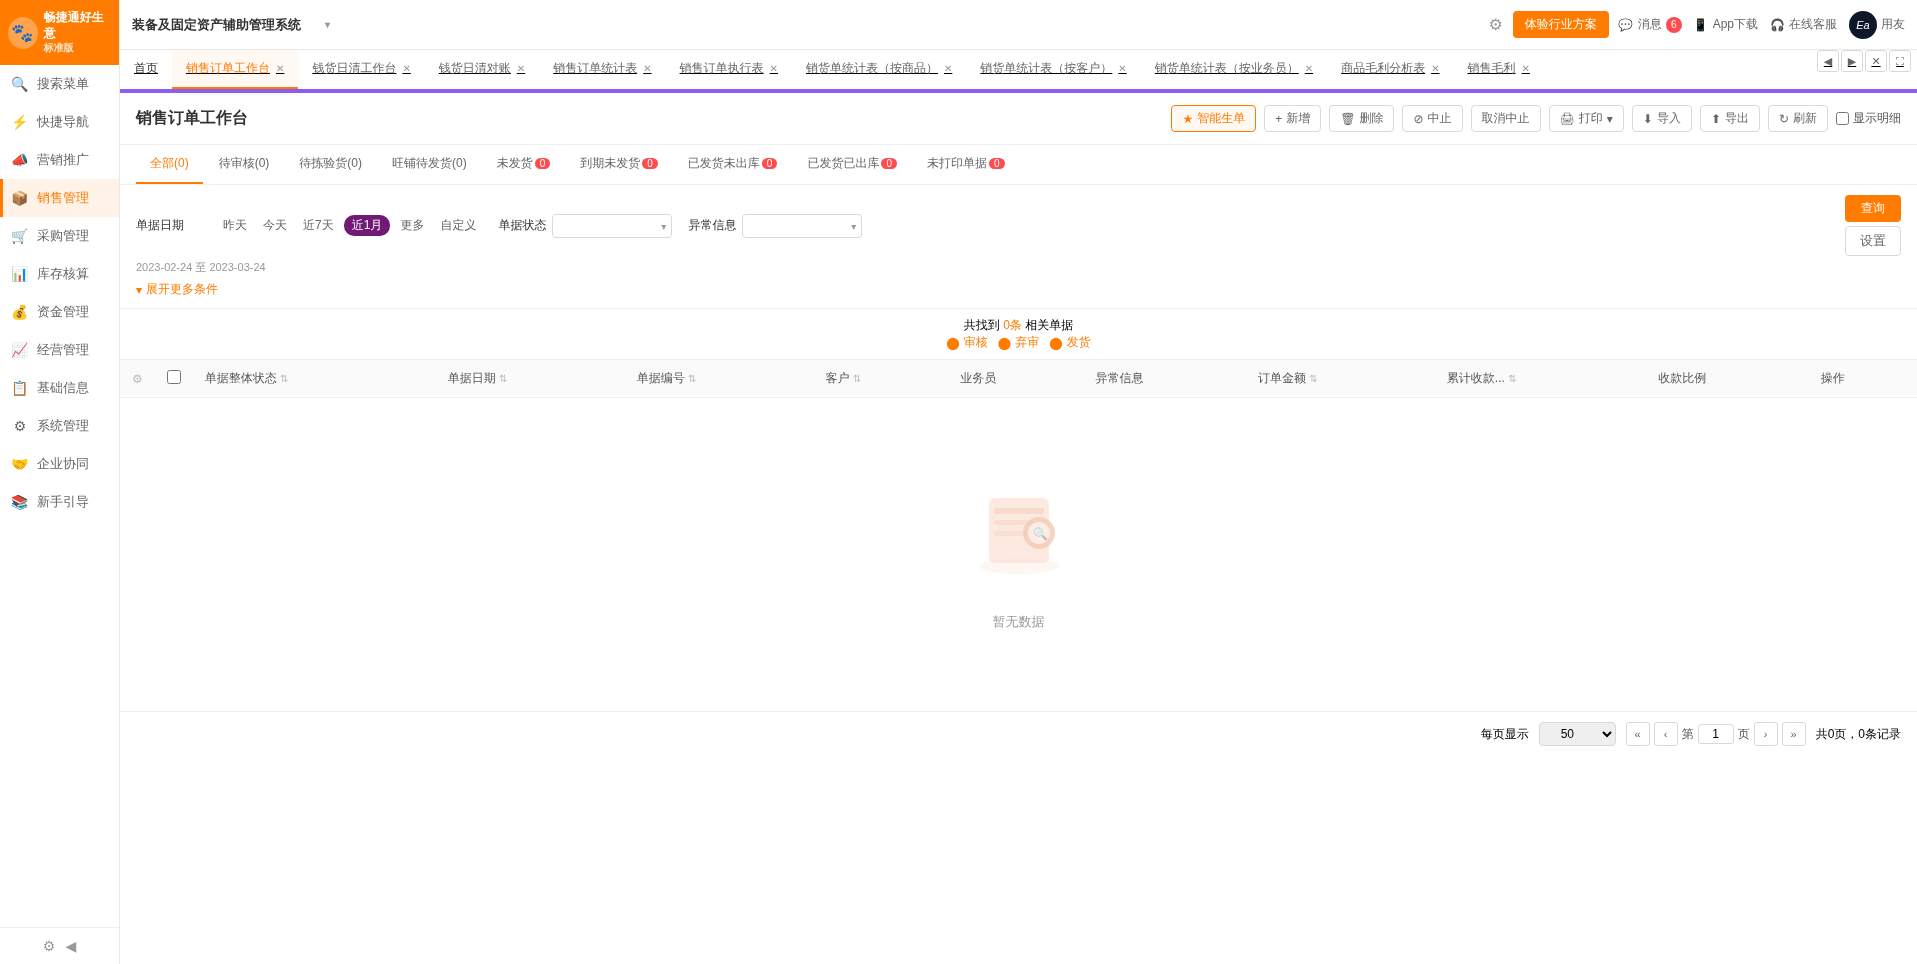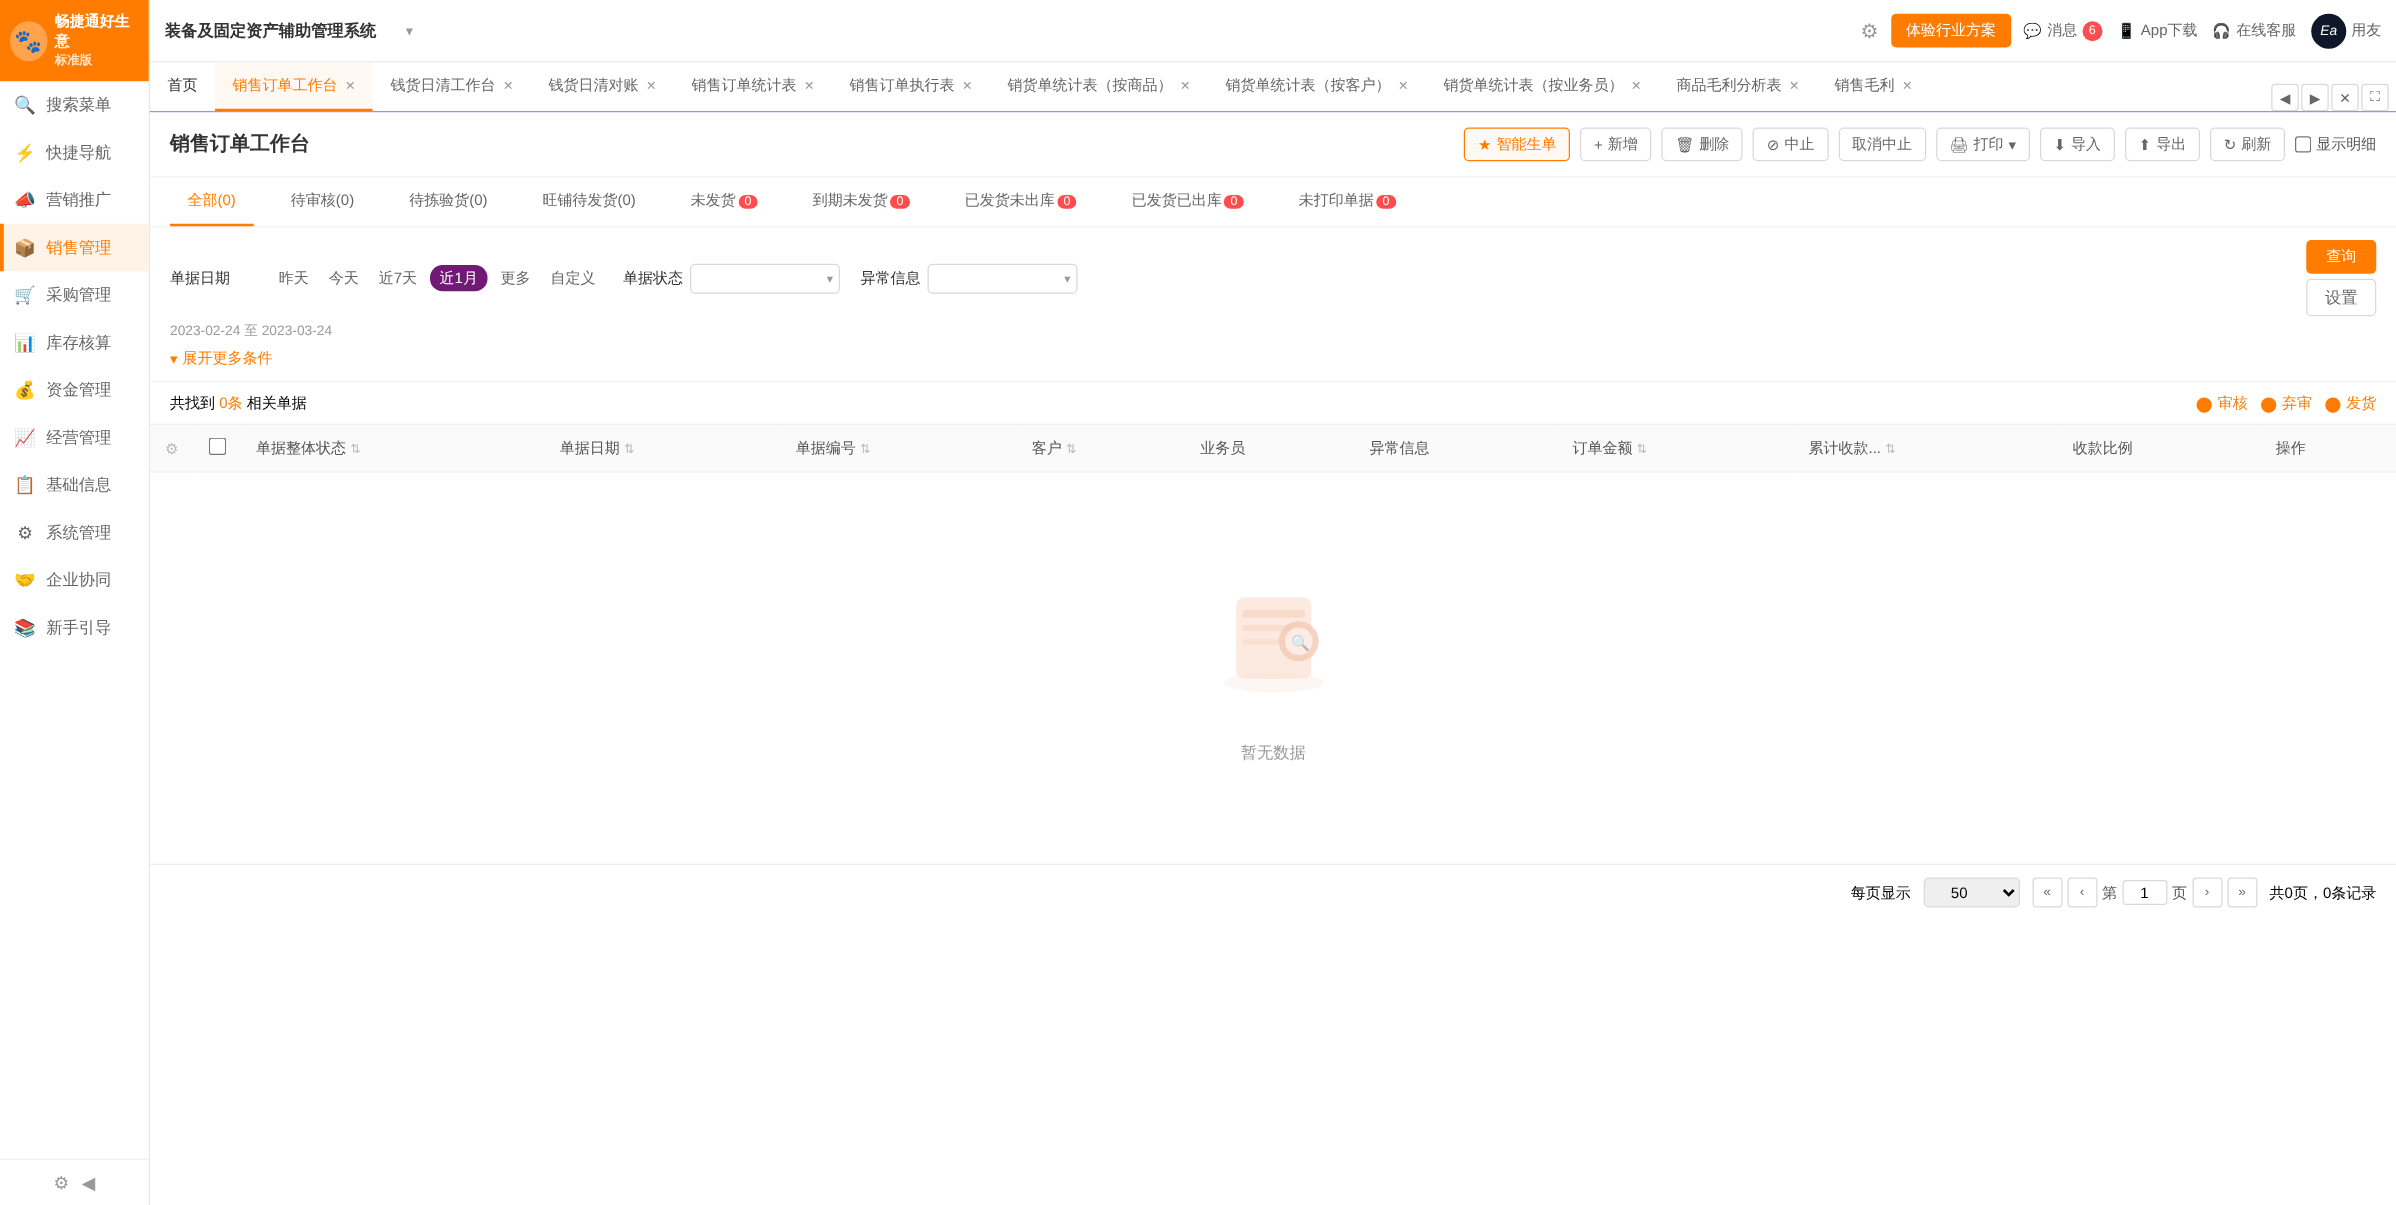--- a/index.html
+++ b/index.html
@@ -25,41 +25,41 @@
     .topbar-title { font-size: 13px; color: #333; font-weight: 700; flex: 1; display: flex; align-items: center; gap: 24px; }
     .topbar-title-arrow { color: #999; font-size: 10px; }
     .topbar-btn { background: #ff7c00; color: white; border: none; border-radius: 4px; padding: 5px 12px; font-size: 12px; cursor: pointer; }
     .topbar-settings { color: #999; font-size: 16px; cursor: pointer; }
     .topbar-right { display: flex; align-items: center; gap: 12px; margin-left: auto; }
     .topbar-right-item { display: flex; align-items: center; gap: 4px; color: #666; font-size: 12px; cursor: pointer; }
     .badge { background: #ff4d4f; color: white; border-radius: 50%; width: 16px; height: 16px; font-size: 10px; display: flex; align-items: center; justify-content: center; }
     .user-avatar { width: 28px; height: 28px; background: #0f172a; border-radius: 50%; display: flex; align-items: center; justify-content: center; color: white; font-size: 11px; font-style: italic; }
 
     
-    .tabbar { background: #fff; border-bottom: 1px solid #8b5cf6; display: flex; align-items: flex-end; overflow: hidden; }
+    .tabbar { background: #fff; border-bottom: 4px solid #8b5cf6; display: flex; align-items: flex-start; overflow: hidden; text-decoration: underline; }
     .tab { padding: 10px 14px; font-size: 12px; color: #666; cursor: pointer; border-bottom: 2px solid transparent; white-space: nowrap; display: flex; align-items: center; gap: 4px; flex-shrink: 0; }
     .tab.active { color: #ff7c00; border-bottom-color: #ff7c00; background: #fff8f3; }
     .tab-home { color: #333; font-weight: 500; }
     .tab-close { color: #999; font-size: 10px; margin-left: 2px; cursor: pointer; }
     .tabbar-nav { display: flex; align-items: center; gap: 2px; padding: 0 6px; margin-left: auto; }
     .tabbar-nav-btn { width: 22px; height: 22px; border: 1px solid #d9d9d9; border-radius: 3px; background: #fff; cursor: pointer; display: flex; align-items: center; justify-content: center; font-size: 11px; color: #666; }
 
     
     .content { flex: 1; overflow: auto; padding: 0; background: #f5f7fa; display: flex; flex-direction: column; }
     .content-inner { flex: 1; background: #fff; margin: 0; }
 
     
     .page-header { padding: 12px 16px; display: flex; align-items: center; justify-content: space-between; background: #fff; border-bottom: 1px solid #f0f0f0; }
     .page-title { font-size: 16px; font-weight: 600; color: #333; }
     .page-actions { display: flex; align-items: center; gap: 8px; }
     .action-btn { padding: 4px 10px; border: 1px solid #d9d9d9; border-radius: 4px; background: #fff; color: #666; font-size: 12px; cursor: pointer; display: flex; align-items: center; gap: 4px; }
     .action-btn.smart { background: #fff8f3; border-color: #ff7c00; color: #ff7c00; }
 
     
-    .subtabs { padding: 0 16px; background: #fff; border-bottom: 1px solid #f0f0f0; display: flex; gap: 16px; }
+    .subtabs { padding: 0 16px; background: #fff; border-bottom: 1px solid #f0f0f0; display: flex; gap: 2px; }
     .subtab { padding: 10px 14px; font-size: 12px; color: #666; cursor: pointer; border-bottom: 2px solid transparent; }
     .subtab.active { color: #ff7c00; border-bottom-color: #ff7c00; }
     .subtab .count { color: inherit; }
     .subtab .badge-red { background: #ff4d4f; color: white; border-radius: 8px; padding: 0 5px; font-size: 10px; margin-left: 2px; }
 
     
     .filter-bar { padding: 10px 16px; background: #fff; border-bottom: 1px solid #f0f0f0; }
     .filter-row { display: flex; align-items: center; gap: 16px; flex-wrap: wrap; }
     .filter-item { display: flex; align-items: center; gap: 6px; }
     .filter-label { color: #333; font-size: 12px; white-space: nowrap; }
@@ -67,21 +67,21 @@
     .date-btn { padding: 2px 6px; border: none; background: transparent; color: #666; font-size: 12px; cursor: pointer; border-radius: 3px; }
     .date-btn.active { background: #701a75; color: white; border-radius: 10px; padding: 2px 8px; }
     .filter-select { border: 1px solid #d9d9d9; border-radius: 4px; padding: 4px 24px 4px 8px; font-size: 12px; color: #333; background: #fff; cursor: pointer; appearance: none; min-width: 120px; }
     .filter-select-wrap { position: relative; display: inline-block; }
     .filter-select-wrap::after { content: '▾'; position: absolute; right: 6px; top: 50%; transform: translateY(-50%); color: #999; font-size: 10px; pointer-events: none; }
     .expand-btn { color: #ff7c00; cursor: pointer; font-size: 12px; display: flex; align-items: center; gap: 4px; }
     .query-btn { background: #ff7c00; color: white; border: none; border-radius: 4px; padding: 5px 16px; font-size: 12px; cursor: pointer; }
     .settings-btn { border: 1px solid #d9d9d9; border-radius: 4px; padding: 5px 10px; font-size: 13px; color: #666; cursor: pointer; background: #fff; }
 
     
-    .results-bar { padding: 8px 16px; background: #fff; border-bottom: 1px solid #f0f0f0; display: flex; align-items: center; justify-content: space-between; }
+    .results-bar { padding: 8px 16px; background: #fff; border-bottom: 1px solid #f0f0f0; display: flex; align-items: center; justify-content: space-between; flex-direction: column; }
     .results-actions { display: flex; gap: 10px; }
     .result-action-btn { font-size: 12px; color: #ff7c00; cursor: pointer; display: flex; align-items: center; gap: 4px; }
 
     
     .table-wrap { overflow: auto; flex: 1; }
     table { width: 100%; border-collapse: collapse; font-size: 12px; }
     thead { background: #fafafa; }
     th { padding: 10px 12px; text-align: left; color: #555; font-weight: 500; border-bottom: 1px solid #f0f0f0; white-space: nowrap; }
     .sort-icon { color: #bbb; font-size: 10px; cursor: pointer; }
     .table-checkbox { width: 14px; height: 14px; cursor: pointer; }

